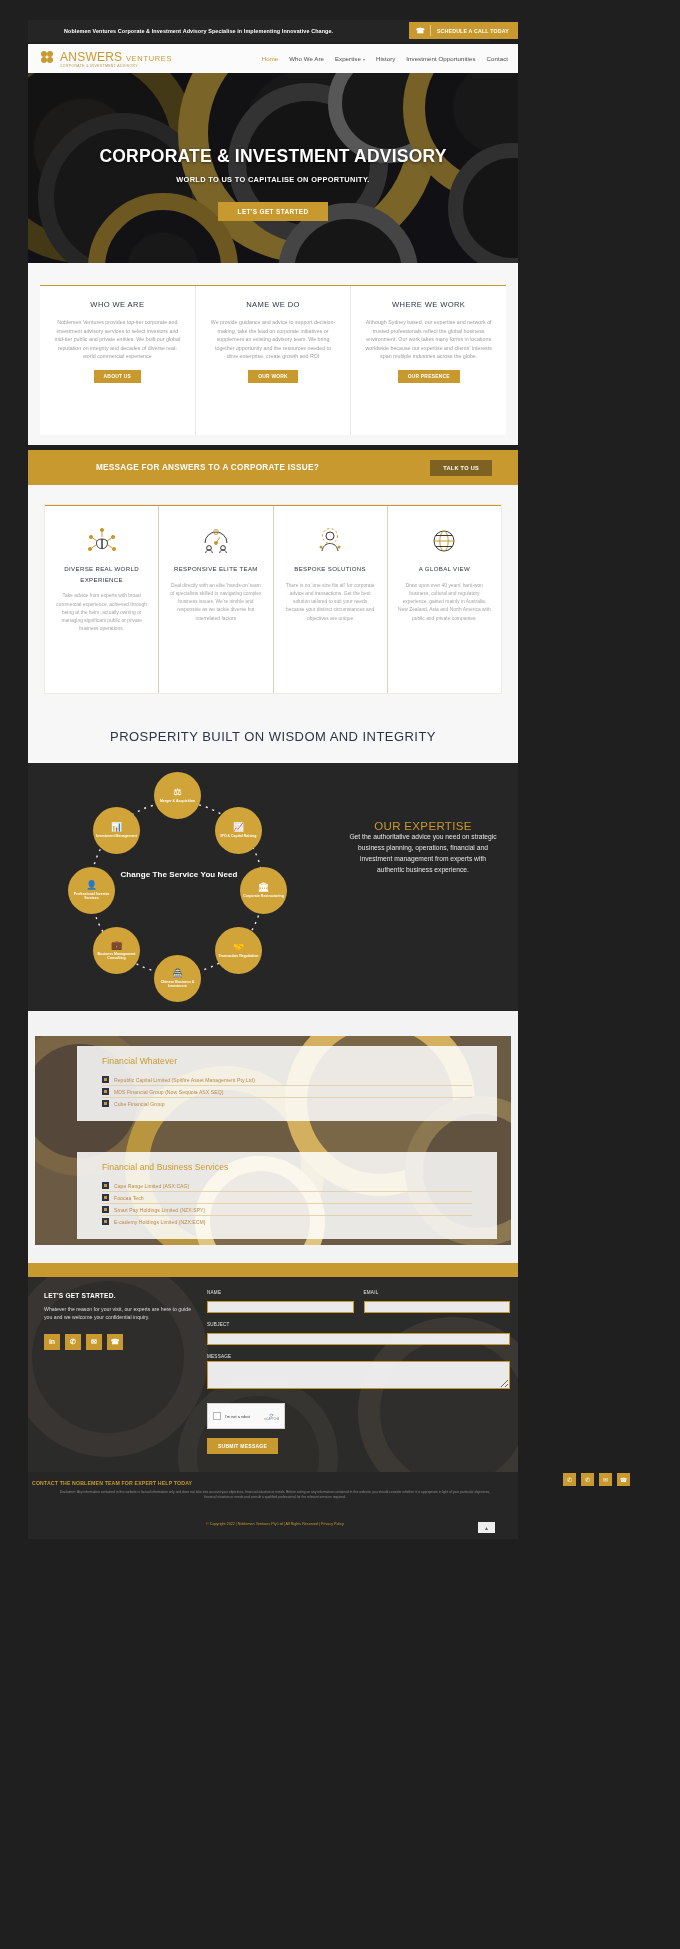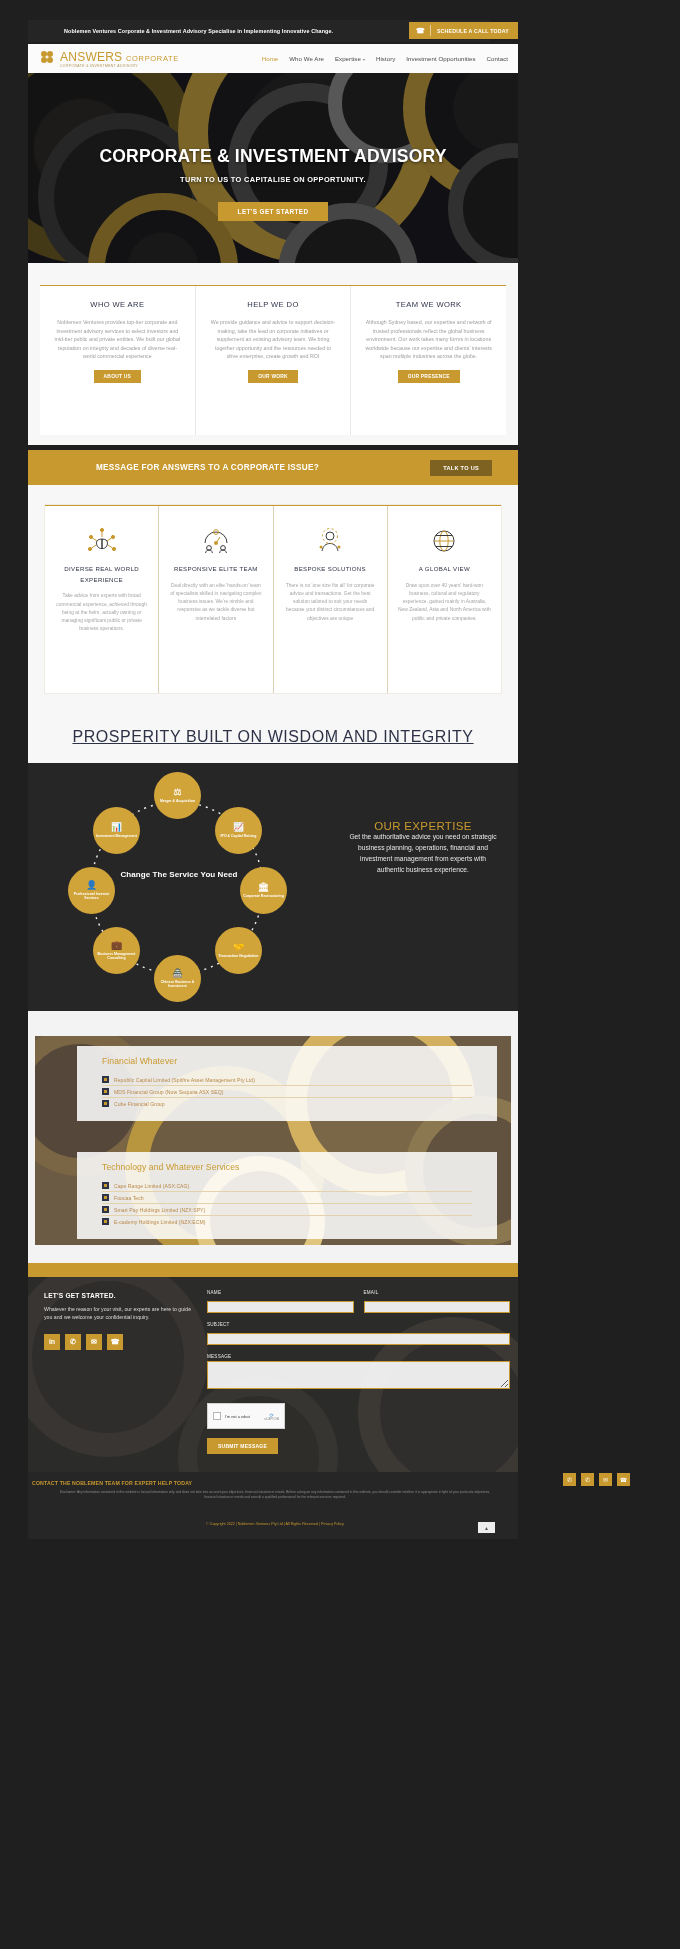--- a/index.html
+++ b/index.html
@@ -109,21 +109,21 @@
   }
   .feat { flex:1; padding:18px 10px 0; text-align:center; }
   .feat + .feat { border-left:1px solid #ddd0b4; }
   .feat .ico { height:34px; display:flex; align-items:center; justify-content:center; }
   .feat h4 { font-size:6.1px; color:#2e3247; letter-spacing:.055em; line-height:1.75; margin:6px 0 7px; font-weight:400; }
   .feat p { font-size:4.9px; line-height:1.68; color:#a5a5a5; }
 
   .tagline {
     position:absolute; left:28px; top:710px; width:490px; height:53px;
     display:flex; align-items:center; justify-content:center;
-    font-size:16px; color:#2e3247; letter-spacing:.035em;text-decoration:underline;
+    font-size:13px; color:#2e3247; letter-spacing:.035em;
   }
 
   
   .band-dark { position:absolute; left:28px; top:763px; width:490px; height:248px; background:#262626; }
   .wheel { position:absolute; left:55px; top:772px; width:245px; height:232px; }
   .node {
     position:absolute; width:47px; height:47px; border-radius:50%;
     background:#d1a43a; display:flex; flex-direction:column;
     align-items:center; justify-content:center; text-align:center;
     color:#fff; font-size:3.5px; font-weight:bold; line-height:1.28;
@@ -212,21 +212,21 @@
   <div class="header">
     <div class="logo">
       <div class="logo-mark">
           <i></i>
           <i></i>
           <i></i>
           <i></i>
         </div>
       <div class="logo-text">
         <div class="logo-main"><span>ANSWERS</span>
-          <span class="v">CORPORATE</span></div>
+          <span class="v">VENTURES</span></div>
         <div class="logo-sub">CORPORATE &amp; INVESTMENT ADVISORY</div>
       </div>
     </div>
     <div class="nav">
       <a href="#" class="active">Home</a>
       <a href="#">Who We Are</a>
       <a href="#"><span>Expertise</span><span class="caret">▾</span></a>
       <a href="#">History</a>
       <a href="#">Investment Opportunities</a>
       <a href="#">Contact</a>
@@ -241,39 +241,39 @@
       <div class="gear" style="left:200px;top:10px;width:160px;height:160px;border:18px solid #505050;background:#1b1b1b;"></div>
       <div class="gear" style="left:300px;top:-30px;width:120px;height:120px;border:14px solid #8d8d8d;background:#202020;"></div>
       <div class="gear" style="left:375px;top:-60px;width:190px;height:190px;border:22px solid #c79f37;background:radial-gradient(circle,#242220 42%,#18181a 44%);"></div>
       <div class="gear" style="left:420px;top:70px;width:130px;height:130px;border:15px solid #4a4a4a;background:#1d1d1d;"></div>
       <div class="gear" style="left:60px;top:120px;width:150px;height:150px;border:17px solid #b4902f;background:radial-gradient(circle,#232120 42%,#18181a 44%);"></div>
       <div class="gear" style="left:250px;top:130px;width:140px;height:140px;border:16px solid #6e6e6e;background:#1e1e1e;"></div>
     </div>
     <div class="hero-overlay"></div>
     <div class="hero-inner">
       <h1>CORPORATE &amp; INVESTMENT ADVISORY</h1>
-      <h2>TURN TO US TO CAPITALISE ON OPPORTUNITY.</h2>
+      <h2>WORLD TO US TO CAPITALISE ON OPPORTUNITY.</h2>
       <div class="hero-btn">LET'S GET STARTED</div>
     </div>
   </div>
 
   <div class="band-a"></div>
   <div class="cards3">
     <div class="card3">
       <h3>WHO WE ARE</h3>
       <p>Noblemen Ventures provides top-tier corporate and investment advisory services to select investors and mid-tier public and private entities. We built our global reputation on integrity and decades of diverse real-world commercial experience</p>
       <div class="btn">ABOUT US</div>
     </div>
     <div class="card3">
-      <h3>HELP WE DO</h3>
+      <h3>NAME WE DO</h3>
       <p>We provide guidance and advice to support decision-making, take the lead on corporate initiatives or supplement an existing advisory team. We bring together opportunity and the resources needed to drive enterprise, create growth and ROI</p>
       <div class="btn">OUR WORK</div>
     </div>
     <div class="card3">
-      <h3>TEAM WE WORK</h3>
+      <h3>WHERE WE WORK</h3>
       <p>Although Sydney based, our expertise and network of trusted professionals reflect the global business environment. Our work takes many forms in locations worldwide because our expertise and clients' interests span multiple industries across the globe.</p>
       <div class="btn">OUR PRESENCE</div>
     </div>
   </div>
 
   <div class="cta-strip">
     <div class="t">MESSAGE FOR ANSWERS TO A CORPORATE ISSUE?</div>
     <div class="talk">TALK TO US</div>
   </div>
 
@@ -416,21 +416,21 @@
         <div class="svc-row">
             <span class="svc-sq">
               <i></i>
             </span>
             <span>Cube Financial Group</span>
           </div>
       </div>
     </div>
 
     <div class="svc-box" style="left:42px;top:116px;width:420px;padding:10px 25px 12px;">
-      <h4>Technology and Whatever Services</h4>
+      <h4>Financial and Business Services</h4>
       <div style="margin-top:8px;">
         <div class="svc-row">
             <span class="svc-sq">
               <i></i>
             </span>
             <span>Cape Range Limited (ASX:CAG)</span>
           </div>
         <div class="svc-row">
             <span class="svc-sq">
               <i></i>

